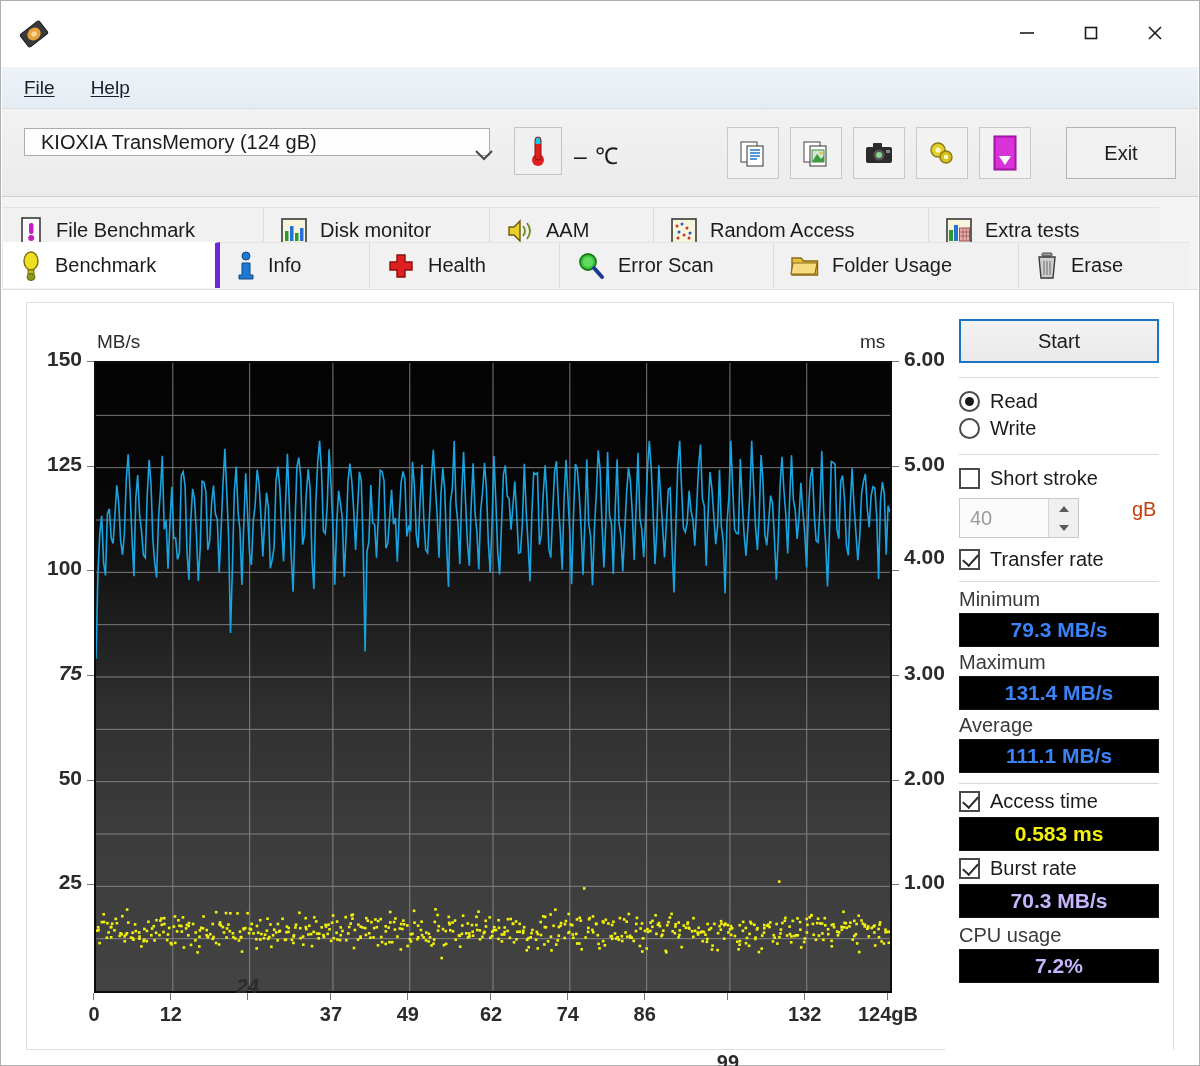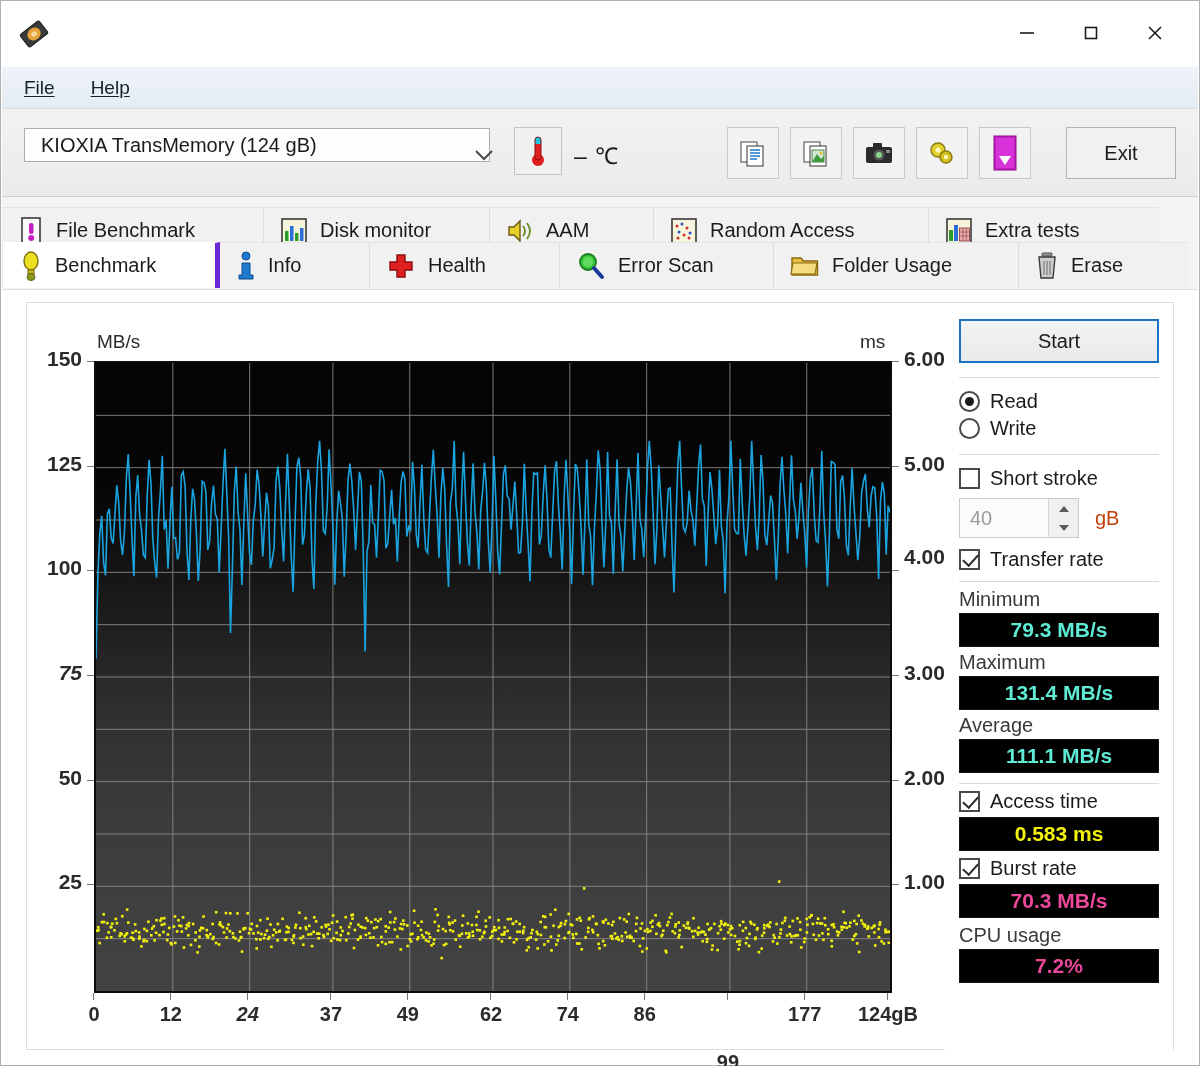--- a/index.html
+++ b/index.html
@@ -50,21 +50,21 @@
   }
   .menu-item u { text-underline-offset: 2px; }
 
   
   #toolbar {
     position: absolute; left: 1px; top: 108px; width: 1196px; height: 88px;
     background: linear-gradient(#f2f2f2, #ebebeb);
     border-bottom: 1px solid #cfcfcf;
   }
   #drive-select {
-    position: absolute; left: 22px; top: 19px; width: 466px; height: 34px;
+    position: absolute; left: 22px; top: 19px; width: 466px; height: 28px;
     background: #fdfdfd; border: 1px solid #adadad;
     display: flex; align-items: center;
     font-size: 20px; color: #1b1b1b; padding-left: 16px;
     cursor: default;
   }
   #drive-caret {
     position: absolute; right: 16px; top: 15px;
     width: 0; height: 0;
   }
   #temp-box {
@@ -170,42 +170,42 @@
   .cbox {
     width: 21px; height: 21px; border: 2px solid #4a4a4a;
     margin-right: 10px; position: relative; background: #fff; flex: none;
   }
   .cbox.on::after {
     content: ""; position: absolute; left: 5px; top: 0px;
     width: 7px; height: 13px; border: solid #2b2b2b;
     border-width: 0 2.5px 2.5px 0; transform: rotate(42deg);
   }
   .opt-label { font-size: 20px; color: #1b1b1b; }
-  #stroke-row { display: flex; align-items: center; margin: 8px 0 10px 0; }
+  #stroke-row { display: flex; margin: 8px 0 10px 0; gap: 37px; }
   #stroke-input {
     width: 120px; height: 40px; border: 1px solid #c9c9c9; background: #fbfbfb;
     display: flex; align-items: center; position: relative;
     font-size: 20px; color: #9a9a9a; padding-left: 10px;
   }
   #spin {
     position: absolute; right: 0; top: 0; width: 30px; height: 38px;
     background: #f0f0f0; border-left: 1px solid #d4d4d4;
     display: flex; flex-direction: column;
   }
   .spin-half { flex: 1; display: flex; align-items: center; justify-content: center; }
   #gb-label { font-size: 20px; color: #c2410c; margin-left: 16px; }
   .stat-label { font-size: 20px; color: #3a3a3a; margin: 4px 0 2px 0; }
   .stat-box {
     height: 34px; background: #000000; border: 1px solid #151515;
     display: flex; align-items: center; justify-content: center;
     font-size: 21px; font-weight: bold;
   }
-  .val-cyan { color: #5eead4; }
+  .val-cyan { color: #3b82f6; }
   .val-yellow { color: #f2f20a; }
-  .val-white { color: #ec4899; }
+  .val-white { color: #c4b5fd; }
 </style>
 </head>
 <body>
 
 <div id="app">
 
   <div id="titlebar">
     <div id="title-icon">
       <svg width="30" height="30" viewBox="0 0 30 30">
         <g transform="rotate(-38 15 15)">
@@ -1148,35 +1148,35 @@
             <div class="axis-lbl" style="left: 877px; top: 462.667px;">2.00</div>
             <div class="tick" style="left: 865px; top: 476.667px;"></div>
             <div class="axis-lbl" style="left: 877px; top: 567.333px;">1.00</div>
             <div class="tick" style="left: 865px; top: 581.333px;"></div>
           </div>
         <div id="x-ticks">
             <div class="xtick-lbl" style="left: 67px; top: 700px;">0</div>
             <div class="tick" style="left: 66px; top: 690px; width: 1px; height: 7px;"></div>
             <div class="xtick-lbl" style="left: 143.839px; top: 700px;">12</div>
             <div class="tick" style="left: 142.839px; top: 690px; width: 1px; height: 7px;"></div>
-            <div class="xtick-lbl" style="left: 220.677px; top: 700px; font-style: italic;">24</div>
+            <div class="xtick-lbl" style="left: 220.677px; top: 672px; font-style: italic;">24</div>
             <div class="tick" style="left: 219.677px; top: 690px; width: 1px; height: 7px;"></div>
             <div class="xtick-lbl" style="left: 303.919px; top: 700px;">37</div>
             <div class="tick" style="left: 302.919px; top: 690px; width: 1px; height: 7px;"></div>
             <div class="xtick-lbl" style="left: 380.758px; top: 700px;">49</div>
             <div class="tick" style="left: 379.758px; top: 690px; width: 1px; height: 7px;"></div>
             <div class="xtick-lbl" style="left: 464px; top: 700px;">62</div>
             <div class="tick" style="left: 463px; top: 690px; width: 1px; height: 7px;"></div>
             <div class="xtick-lbl" style="left: 540.839px; top: 700px;">74</div>
             <div class="tick" style="left: 539.839px; top: 690px; width: 1px; height: 7px;"></div>
             <div class="xtick-lbl" style="left: 617.677px; top: 700px;">86</div>
             <div class="tick" style="left: 616.677px; top: 690px; width: 1px; height: 7px;"></div>
             <div class="xtick-lbl" style="left: 700.919px; top: 700px; margin-top: 48px;">99</div>
             <div class="tick" style="left: 699.919px; top: 690px; width: 1px; height: 7px;"></div>
-            <div class="xtick-lbl" style="left: 777.758px; top: 700px;">177</div>
+            <div class="xtick-lbl" style="left: 777.758px; top: 700px;">132</div>
             <div class="tick" style="left: 776.758px; top: 690px; width: 1px; height: 7px;"></div>
             <div class="xtick-lbl" style="left: 861px; top: 700px;">124gB</div>
             <div class="tick" style="left: 860px; top: 690px; width: 1px; height: 7px;"></div>
           </div>
       </div>
 
       <div id="sidebar">
         <div id="start-btn">
           <span>Start</span>
         </div>

